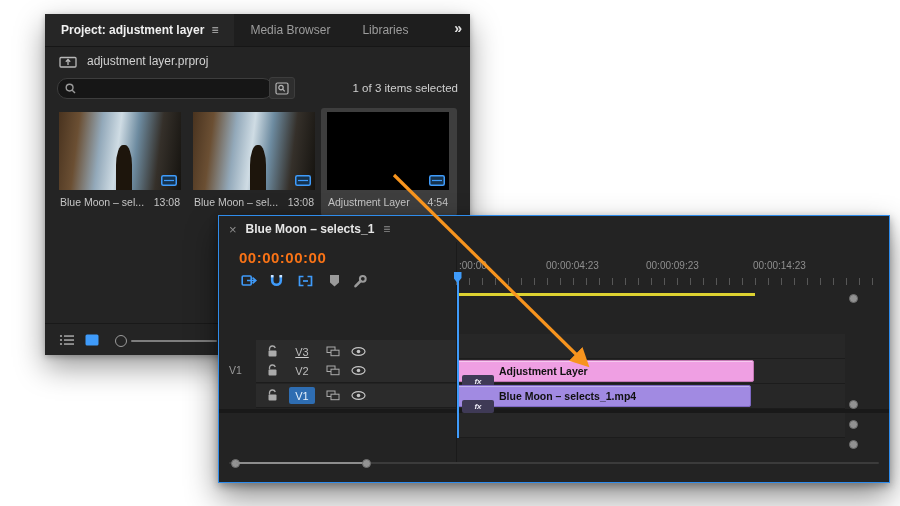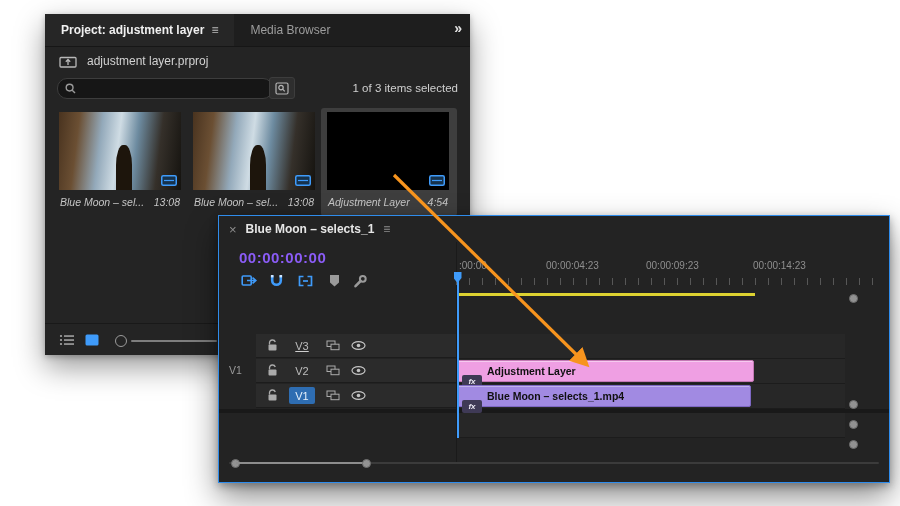--- a/index.html
+++ b/index.html
@@ -18,42 +18,42 @@
   .ovf{position:absolute;right:8px;top:6px;color:#e3e3e3;font-size:14px;font-weight:bold;}
   .binrow{position:absolute;left:14px;top:40px;display:flex;align-items:center;gap:10px;font-size:12px;color:#d2d2d2;}
   .searchbox{position:absolute;left:12px;top:64px;width:200px;height:19px;background:#161616;
              border:1px solid #3d3d3d;border-radius:10px;display:flex;align-items:center;padding:0 7px;gap:5px;}
   .searchbox input{flex:1;background:transparent;border:none;outline:none;color:#ddd;font-size:11px;height:15px;
                    font-family:"Liberation Sans",sans-serif;}
   .sbin{position:absolute;left:224px;top:63px;width:24px;height:20px;background:#2e2e2e;border:1px solid #3d3d3d;
         border-radius:3px;display:flex;align-items:center;justify-content:center;}
   .ppstatus{position:absolute;right:12px;top:68px;font-size:11.5px;color:#cfcfcf;}
   .selbg{position:absolute;left:276px;top:94px;width:136px;height:108px;background:#3e3e3e;border-radius:3px;}
-  .cell{position:absolute;top:96px;width:130px;height:104px;font-style:italic;}
+  .cell{position:absolute;top:96px;width:130px;height:104px;}
   .thumb{position:relative;width:122px;height:78px;margin:2px auto 0 auto;background:#000;}
   .thumb.photo{background:linear-gradient(97deg,#49331f 0%,#6b4f33 16%,#93a9ba 34%,#cfdce4 48%,#6d8ba0 62%,#35302a 80%,#15130f 100%);}
   .thumb.photo::after{content:"";position:absolute;left:47%;bottom:0;width:13%;height:58%;
                       background:#1d150c;border-radius:45% 45% 0 0;}
   .badge{position:absolute;right:4px;bottom:4px;}
   .clabel{display:flex;justify-content:space-between;padding:6px 5px 0 5px;font-size:10.5px;color:#c6c6c6;}
   .ppbottom{position:absolute;left:0;right:0;top:309px;height:32px;border-top:1px solid #191919;}
   .ppbottom .ic{position:absolute;top:10px;}
   .zoomknob{position:absolute;left:70px;top:11px;width:10px;height:10px;border-radius:50%;
             border:1.5px solid #9b9b9b;background:#242424;}
   .zoomtrack{position:absolute;left:86px;top:15.5px;width:86px;height:2px;background:#7e7e7e;border-radius:1px;}
 
   
   .tl{left:218px;top:215px;width:670px;height:266px;background:#232323;border:1px solid #2f8ceb;z-index:2;
       box-shadow:0 14px 30px rgba(0,0,0,.45),0 3px 8px rgba(0,0,0,.3);}
   .tltab{position:absolute;left:0;top:0;right:0;height:26px;display:flex;align-items:center;gap:9px;
          padding-left:10px;font-size:12px;}
   .tlclose{color:#8e8e8e;font-size:13px;}
   .tltitle{color:#e6e6e6;font-weight:bold;}
   .tlmenu{color:#8e8e8e;}
-  .tc{position:absolute;left:20px;top:33px;font-size:15px;font-weight:bold;letter-spacing:.5px;color:#8b5cf6;}
+  .tc{position:absolute;left:20px;top:33px;font-size:15px;font-weight:bold;letter-spacing:.5px;color:#f97316;}
   .tools{position:absolute;left:0;top:58px;height:18px;}
   .tool{position:absolute;top:0;}
   .vdiv{position:absolute;left:237px;top:26px;bottom:20px;width:1px;background:#1a1a1a;}
   .rlabel{position:absolute;top:44px;font-size:10px;color:#8f8f8f;white-space:nowrap;}
   .ticks{position:absolute;left:237px;right:10px;top:62px;height:7px;
          background:repeating-linear-gradient(90deg,#575757 0 1px,transparent 1px 13px);}
   .workarea{position:absolute;left:238px;top:77px;width:298px;height:3px;background:#ddd231;}
   .ph-line{position:absolute;left:238px;top:60px;height:162px;width:1.5px;background:#3f9bfa;z-index:4;}
   .ph-head{position:absolute;left:234.5px;top:56px;width:8px;height:11px;background:#3f9bfa;z-index:4;
            clip-path:polygon(0 0,100% 0,100% 55%,50% 100%,0 55%);}
@@ -65,21 +65,21 @@
          font-size:11px;color:#bdbdbd;border-radius:2px;}
   .tname.target{background:#2e6db2;color:#e6f0fb;}
   .mslabel{font-size:11px;color:#c2c2c2;font-weight:bold;}
   .avdiv{position:absolute;left:0;right:0;top:193px;height:4px;background:#191919;}
   .clip{position:absolute;height:22px;border-radius:2px;display:flex;align-items:center;gap:5px;padding:0 4px;
         font-size:10.5px;font-weight:bold;color:#101010;box-sizing:border-box;z-index:3;}
   .clip.pink{left:238px;top:144px;width:297px;background:#ef9fe3;border:1px solid #c478b5;
              box-shadow:inset 0 1px 0 rgba(255,255,255,.45);}
   .clip.purple{left:238px;top:169px;width:294px;background:#a18ae2;border:1px solid #7e68c4;
              box-shadow:inset 0 1px 0 rgba(255,255,255,.35);}
-  .fx{width:20px;height:13px;border-radius:2px;background:#3f3a56;color:#eceaf5;font-style:italic;
+  .fx{width:32px;height:13px;border-radius:2px;background:#3f3a56;color:#eceaf5;font-style:italic;
       font-size:8px;font-weight:bold;display:flex;align-items:center;justify-content:center;flex:0 0 auto;margin-top:21px;}
   .cliptext{overflow:hidden;white-space:nowrap;}
   .hsb-track{position:absolute;left:10px;right:10px;top:246px;height:2px;background:#3b3b3b;border-radius:1px;}
   .hsb{position:absolute;left:12px;top:241.5px;width:140px;height:11px;z-index:3;}
   .hsb .bar{position:absolute;left:5px;right:5px;top:4.5px;height:2px;background:#8d8d8d;}
   .knob{position:absolute;width:9px;height:9px;border-radius:50%;background:#929292;border:1px solid #6d6d6d;box-sizing:border-box;}
 
   
   .arrow{position:absolute;left:0;top:0;z-index:6;pointer-events:none;}
 </style>
@@ -89,20 +89,23 @@
 <div class="stage">
 
   <section class="panel pp">
     <div class="tabbar">
       <div class="tab active">
         <span>Project: adjustment layer</span>
         <span style="color:#bdbdbd;font-weight:normal;">≡</span>
       </div>
       <div class="tab">
         <span>Media Browser</span>
+      </div>
+      <div class="tab">
+        <span>Libraries</span>
       </div>
       <div class="ovf">»</div>
     </div>
 
     <div class="binrow">
       <span>
         <svg width="18" height="13" viewBox="0 0 18 13">
           <rect x="1" y="2.5" width="16" height="9.5" rx="1" fill="none" stroke="#b8b8b8" stroke-width="1.3"></rect>
           <path d="M9 10 V5 M6.8 6.8 L9 4.5 L11.2 6.8" fill="none" stroke="#b8b8b8" stroke-width="1.3"></path>
         </svg>
@@ -247,21 +250,21 @@
     <span class="rlabel" style="left:327px;">00:00:04:23</span>
     <span class="rlabel" style="left:427px;">00:00:09:23</span>
     <span class="rlabel" style="left:534px;">00:00:14:23</span>
     <div class="ticks"></div>
     <div class="workarea"></div>
     <div class="ph-head"></div>
     <div class="ph-line"></div>
 
     <span class="src" style="top:148px;">V1</span>
 
-    <div class="hdr" style="top:118px;text-decoration:underline;">
+    <div class="hdr" style="top:124px;text-decoration:underline;">
       <span>
         <svg width="11" height="13" viewBox="0 0 11 13">
             <path d="M2.5 5.5 V3.6 A3 3 0 0 1 8.3 3" fill="none" stroke="#ababab" stroke-width="1.3"></path>
             <rect x="1.5" y="5.5" width="8" height="6" rx="1" fill="#ababab"></rect>
           </svg>
       </span>
       <span class="tname">V3</span>
       <span>
         <svg width="14" height="11" viewBox="0 0 14 11">
             <rect x="1" y="1" width="8" height="5.5" fill="none" stroke="#ababab"></rect>

